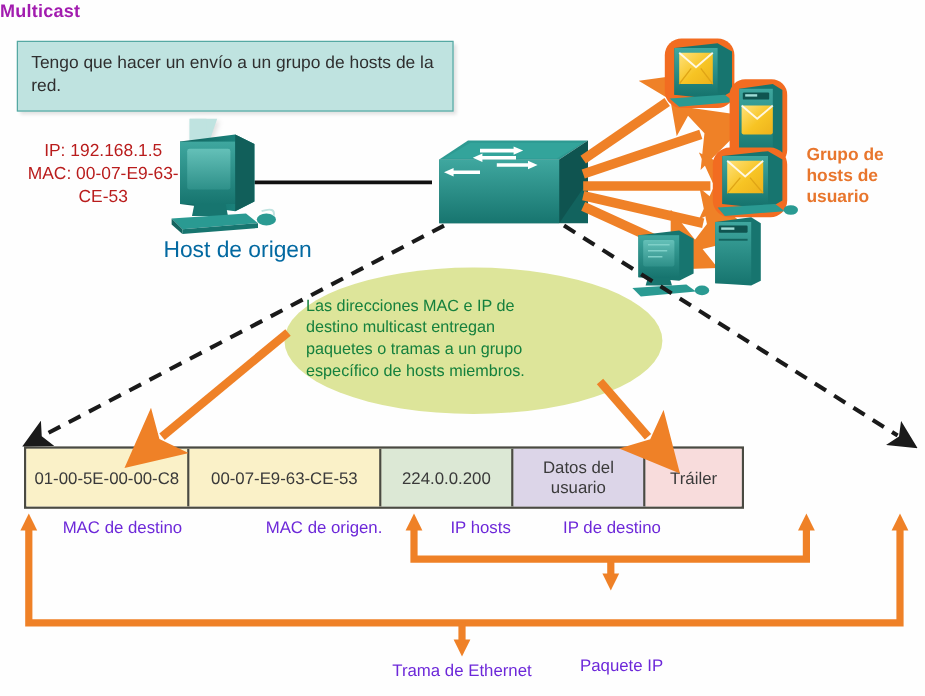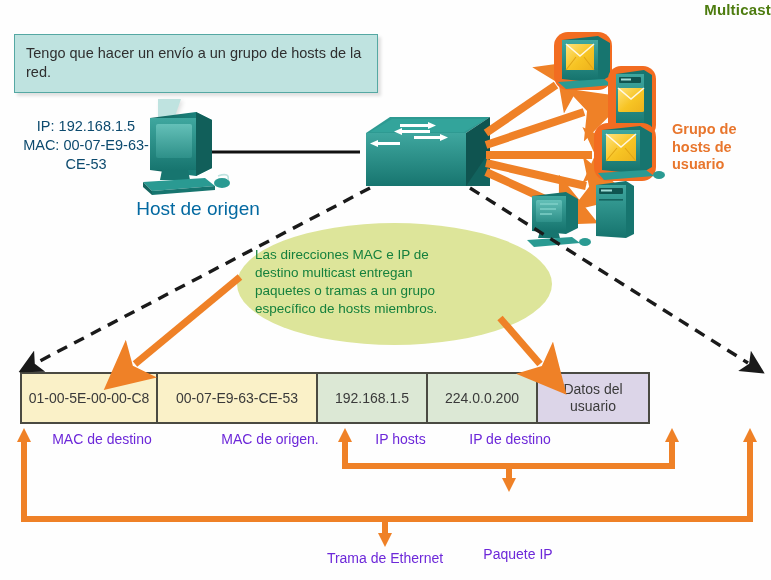--- a/index.html
+++ b/index.html
@@ -16,24 +16,24 @@
     height: 580px;
     background: #fefefe;
     overflow: hidden;
   }
   .abs { position: absolute; }
 
   
   #title {
     left: 0; top: 1px;
     width: 771px;
-    text-align: right;
+    text-align: left;
     font-size: 15px;
     font-weight: bold;
-    color: #4d7c0f;
+    color: #a21caf;
     letter-spacing: 0.2px;
   }
 
   
   #callout {
     left: 14px; top: 34px;
     width: 364px;
     box-sizing: border-box;
     background: #bfe3e0;
     border: 1.6px solid #55a8a3;
@@ -52,21 +52,21 @@
     filter: drop-shadow(2px 2px 2px rgba(0,0,0,0.12));
   }
 
   
   #src-host-info {
     left: 6px; top: 117px;
     width: 160px;
     text-align: center;
     font-size: 14.5px;
     line-height: 1.32;
-    color: #0c4a6e;
+    color: #b91c1c;
   }
   #src-host-label {
     left: 118px; top: 198px;
     width: 160px;
     text-align: center;
     font-size: 19px;
     color: #0369a1;
   }
 
   
@@ -167,23 +167,23 @@
   <div class="abs" id="oval-text">
     <div>Las direcciones MAC e IP de</div>
     <div>destino multicast entregan</div>
     <div>paquetes o tramas a un grupo</div>
     <div>específico de hosts miembros.</div>
   </div>
 
   <div class="abs" id="frame">
       <div class="cell" style="width: 136px; background: rgb(250, 241, 200);">01-00-5E-00-00-C8</div>
       <div class="cell" style="width: 160px; background: rgb(250, 241, 200);">00-07-E9-63-CE-53</div>
-      <div class="cell" style="width: 110px; background: rgb(220, 232, 213);">192.168.1.5</div>
       <div class="cell" style="width: 110px; background: rgb(220, 232, 213);">224.0.0.200</div>
       <div class="cell" style="width: 110px; background: rgb(220, 213, 232);">Datos del usuario</div>
+      <div class="cell" style="width: 80px; background: rgb(248, 220, 220);">Tráiler</div>
     </div>
 
   <div class="abs fieldlabel" id="lbl-mac-dst">MAC de destino</div>
   <div class="abs fieldlabel" id="lbl-mac-src">MAC de origen.</div>
   <div class="abs fieldlabel" id="lbl-ip-src">IP hosts</div>
   <div class="abs fieldlabel" id="lbl-ip-dst">IP de destino</div>
   <div class="abs fieldlabel" id="lbl-paquete">Paquete IP</div>
   <div class="abs fieldlabel" id="lbl-trama">Trama de Ethernet</div>
 
   <svg class="abs" id="svg-layer" viewBox="0 0 771 580">

